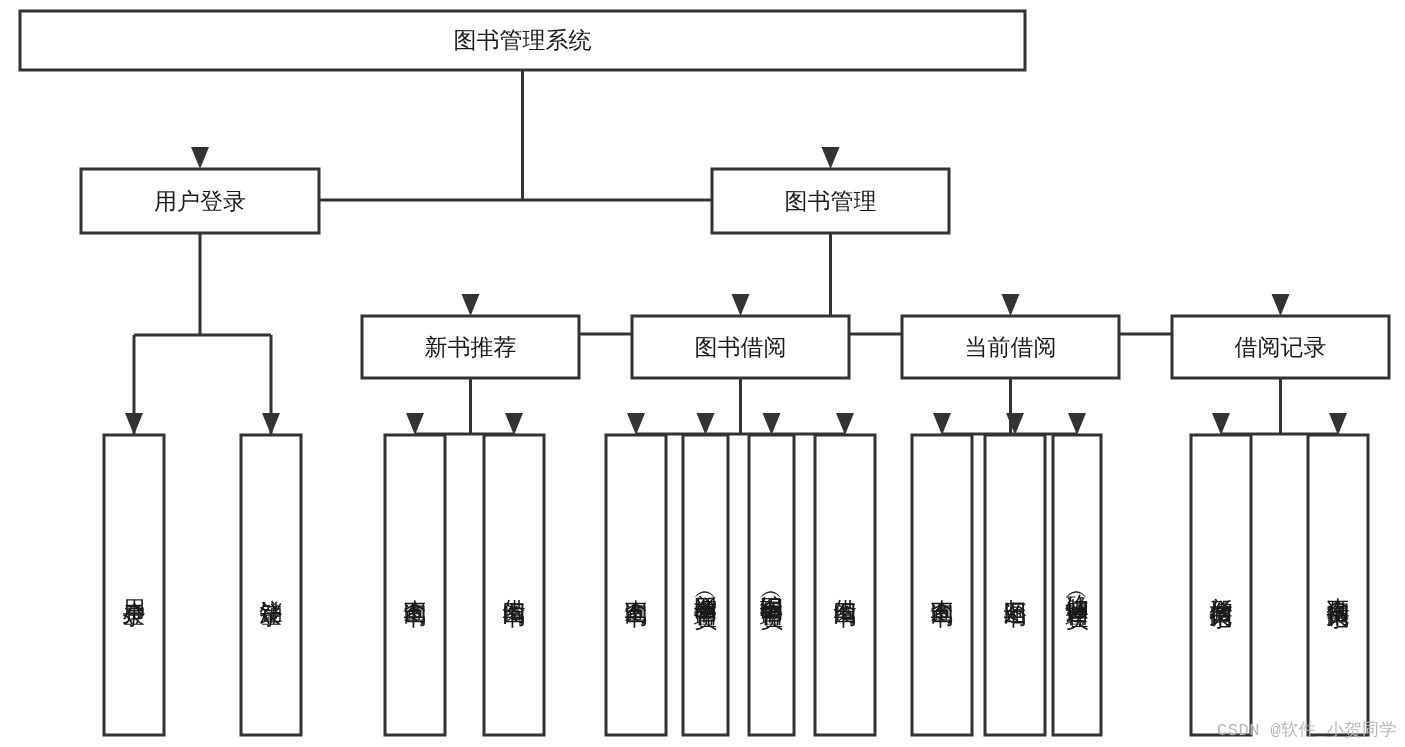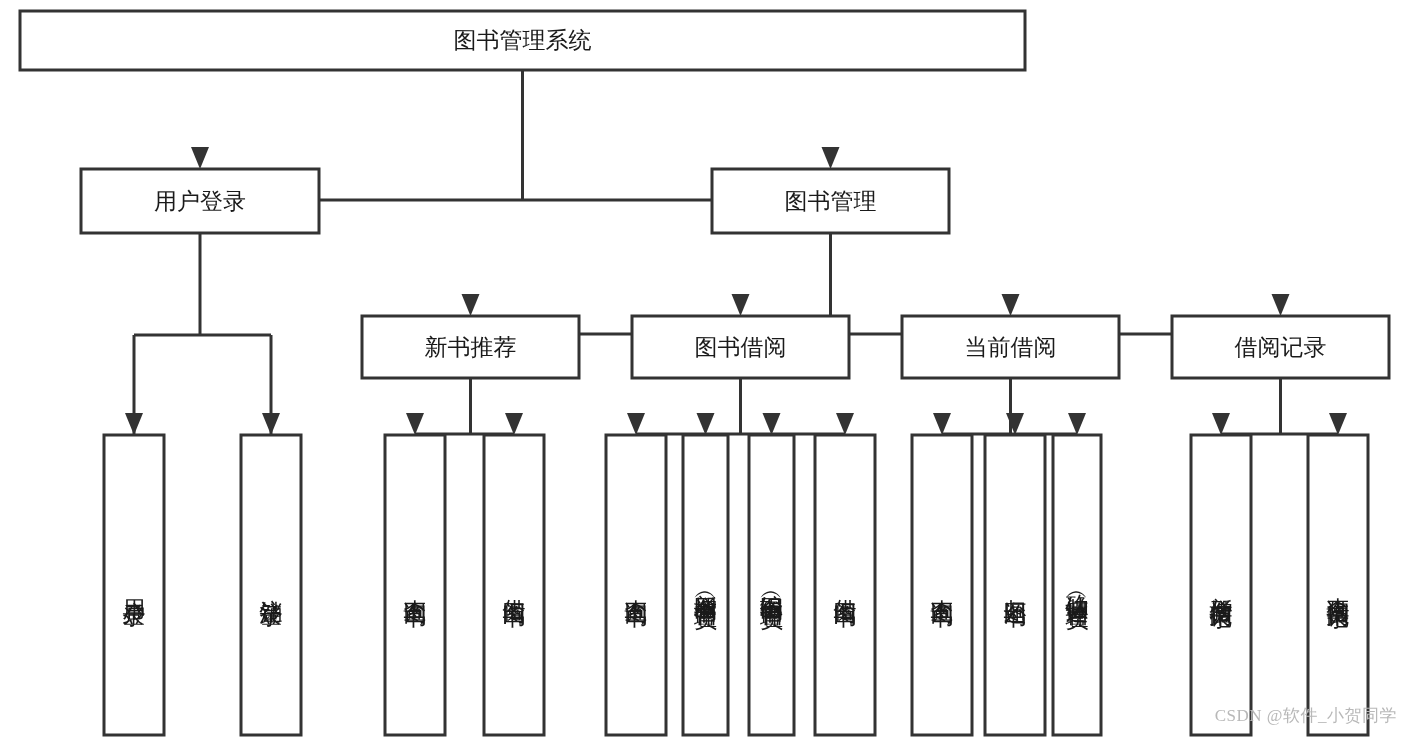--- a/index.html
+++ b/index.html
@@ -60,22 +60,22 @@
     line-height: 1;
     display: flex;
     align-items: center;
     justify-content: center;
     white-space: nowrap;
     pointer-events: none;
   }
   .watermark {
     position: absolute;
     right: 8px;
-    bottom: 20px;
-    font-family: Liberation Serif, serif;
+    bottom: 6px;
+    font-family: Liberation Mono, monospace;
     font-size: 17px;
     color: #b8b8b8;
     white-space: nowrap;
     letter-spacing: 0.5px;
   }
 </style>
 </head>
 <body>
 
 <div id="diagram-root">

